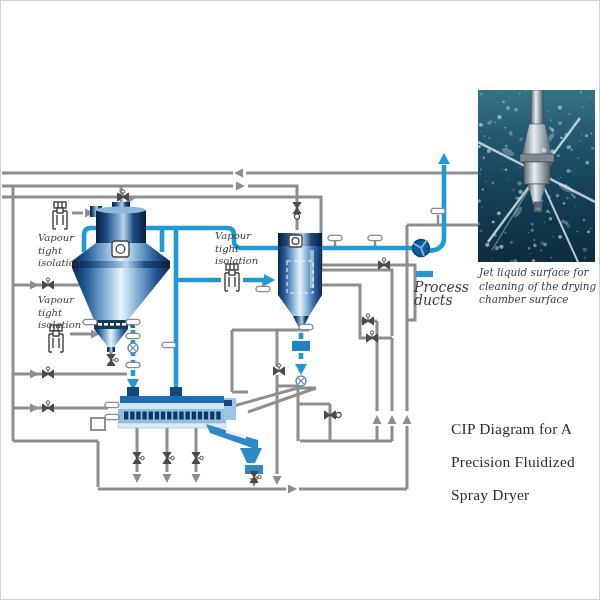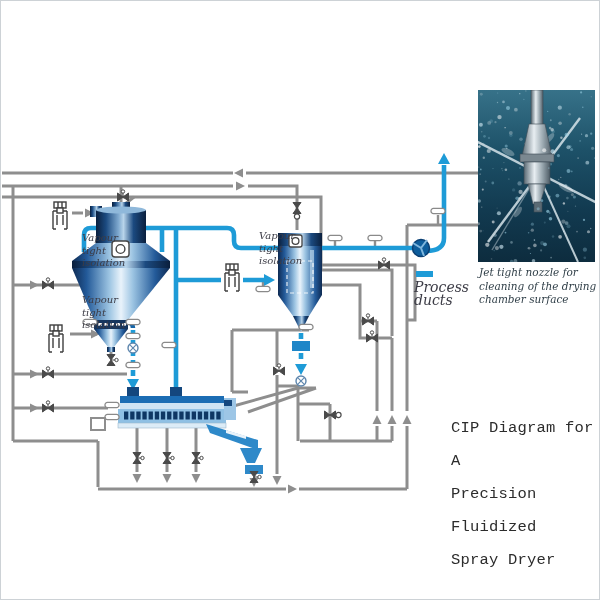--- a/index.html
+++ b/index.html
@@ -1,22 +1,22 @@
 <!DOCTYPE html>
 <html><head>
 <meta charset="utf-8">
 <style>
   html,body{margin:0;padding:0;}
   body{width:600px;height:600px;background:#ffffff;position:relative;overflow:hidden;
        font-family:"DejaVu Serif",serif;}
   .frame{position:absolute;inset:0;border:1px solid #cdd2d6;pointer-events:none;}
-  .lbl{position:absolute;font-style:italic;font-size:10px;line-height:12.5px;color:#3c3c46;white-space:pre-line;margin-left:44px;}
+  .lbl{position:absolute;font-style:italic;font-size:10px;line-height:12.5px;color:#3c3c46;white-space:pre-line;}
   .legend-lbl{position:absolute;left:414px;top:281px;font-style:italic;font-size:14px;line-height:12.5px;color:#3c3c46;white-space:pre-line;}
   .caption{position:absolute;left:479px;top:266px;font-style:italic;font-size:10.5px;line-height:13.5px;color:#2f3e47;white-space:pre-line;}
-  .title{position:absolute;left:451px;top:412px;font-family:Liberation Mono, monospace;
+  .title{position:absolute;left:451px;top:412px;font-family:Liberation Serif, serif;
          font-size:15.5px;line-height:33px;color:#2c2c2c;white-space:pre-line;letter-spacing:.2px;}
   .photo{position:absolute;left:478px;top:90px;width:117px;height:172px;}
   .legend-swatch{position:absolute;left:416px;top:271px;width:17px;height:6px;background:#1e9bd7;}
 </style>
 </head>
 <body>
 
 <div class="frame"></div>
 
 <svg width="600" height="600" viewBox="0 0 600 600" style="position:absolute;left:0;top:0">
@@ -453,18 +453,18 @@
         <circle cx="66.8" cy="132.6" r="1.05" fill="#9fd4e8" opacity="0.18"></circle>
         <circle cx="25.5" cy="11.9" r="1.37" fill="#cfe8f2" opacity="0.46"></circle>
         <circle cx="0.8" cy="76.9" r="0.51" fill="#ffffff" opacity="0.35"></circle>
         <circle cx="90.4" cy="57.2" r="1.98" fill="#cfe8f2" opacity="0.52"></circle>
         <circle cx="37.9" cy="19.7" r="1.87" fill="#ffffff" opacity="0.35"></circle>
         <circle cx="41.8" cy="3.7" r="0.62" fill="#cfe8f2" opacity="0.65"></circle>
       </g>
   </svg>
 </div>
 
-<div class="caption">Jet tight nozzle for
+<div class="caption">Jet liquid surface for
 cleaning of the drying
 chamber surface</div>
 <div class="title">CIP Diagram for A
 Precision Fluidized
 Spray Dryer</div>
 
 </body></html>

